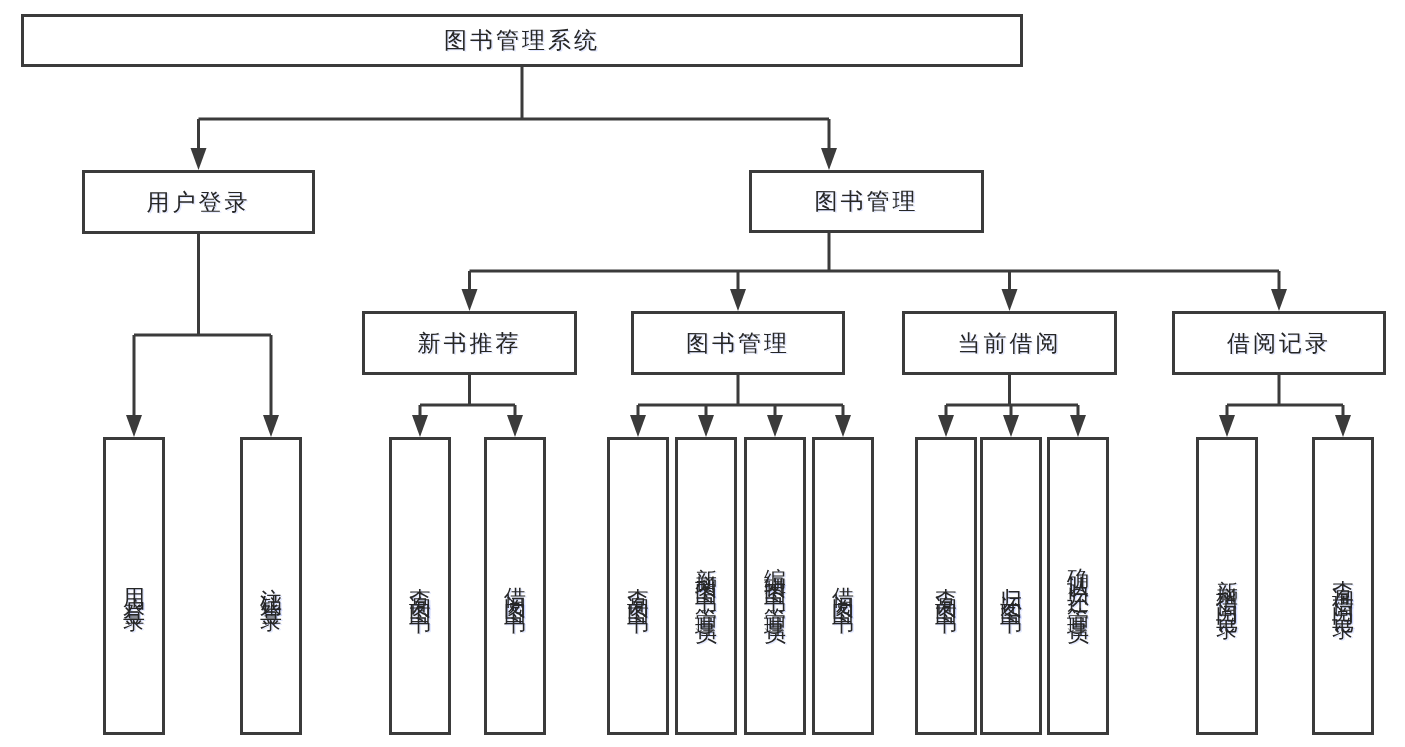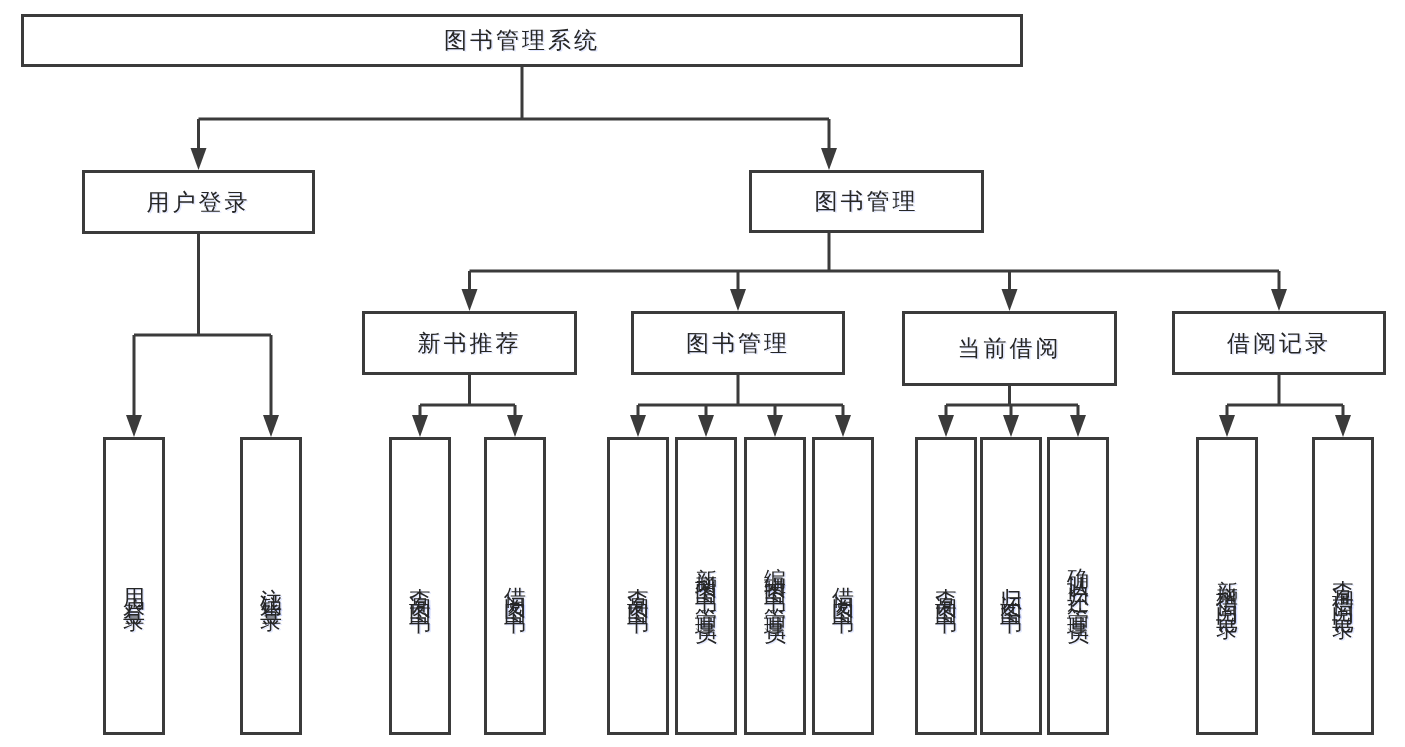--- a/index.html
+++ b/index.html
@@ -87,21 +87,21 @@
     <polygon points="1335,415 1351,415 1343,437"></polygon>
   </svg>
 
   <div class="node" style="left:21px;top:14px;width:1002px;height:53px;">图书管理系统</div>
 
   <div class="node" style="left:82px;top:170px;width:233px;height:64px;">用户登录</div>
   <div class="node" style="left:712px;top:170px;width:235px;height:63px;margin-left:37px;">图书管理</div>
 
   <div class="node" style="left:362px;top:311px;width:215px;height:64px;font-family:Liberation Serif, serif;">新书推荐</div>
   <div class="node" style="left:631px;top:311px;width:214px;height:64px;">图书管理</div>
-  <div class="node" style="left:902px;top:311px;width:215px;height:75px;">当前借阅</div>
+  <div class="node" style="left:902px;top:311px;width:215px;height:64px;">当前借阅</div>
   <div class="node" style="left:1172px;top:311px;width:214px;height:64px;">借阅记录</div>
 
   <div class="node leaf" style="left:103px;top:437px;width:62px;height:298px;">用户登录</div>
   <div class="node leaf" style="left:240px;top:437px;width:62px;height:298px;">注销登录</div>
 
   <div class="node leaf" style="left:389px;top:437px;width:62px;height:298px;">查询图书</div>
   <div class="node leaf" style="left:484px;top:437px;width:62px;height:298px;">借阅图书</div>
 
   <div class="node leaf" style="left:607px;top:437px;width:62px;height:298px;">查询图书</div>
   <div class="node leaf" style="left:675px;top:437px;width:62px;height:298px;">新增图书（管理员）</div>

